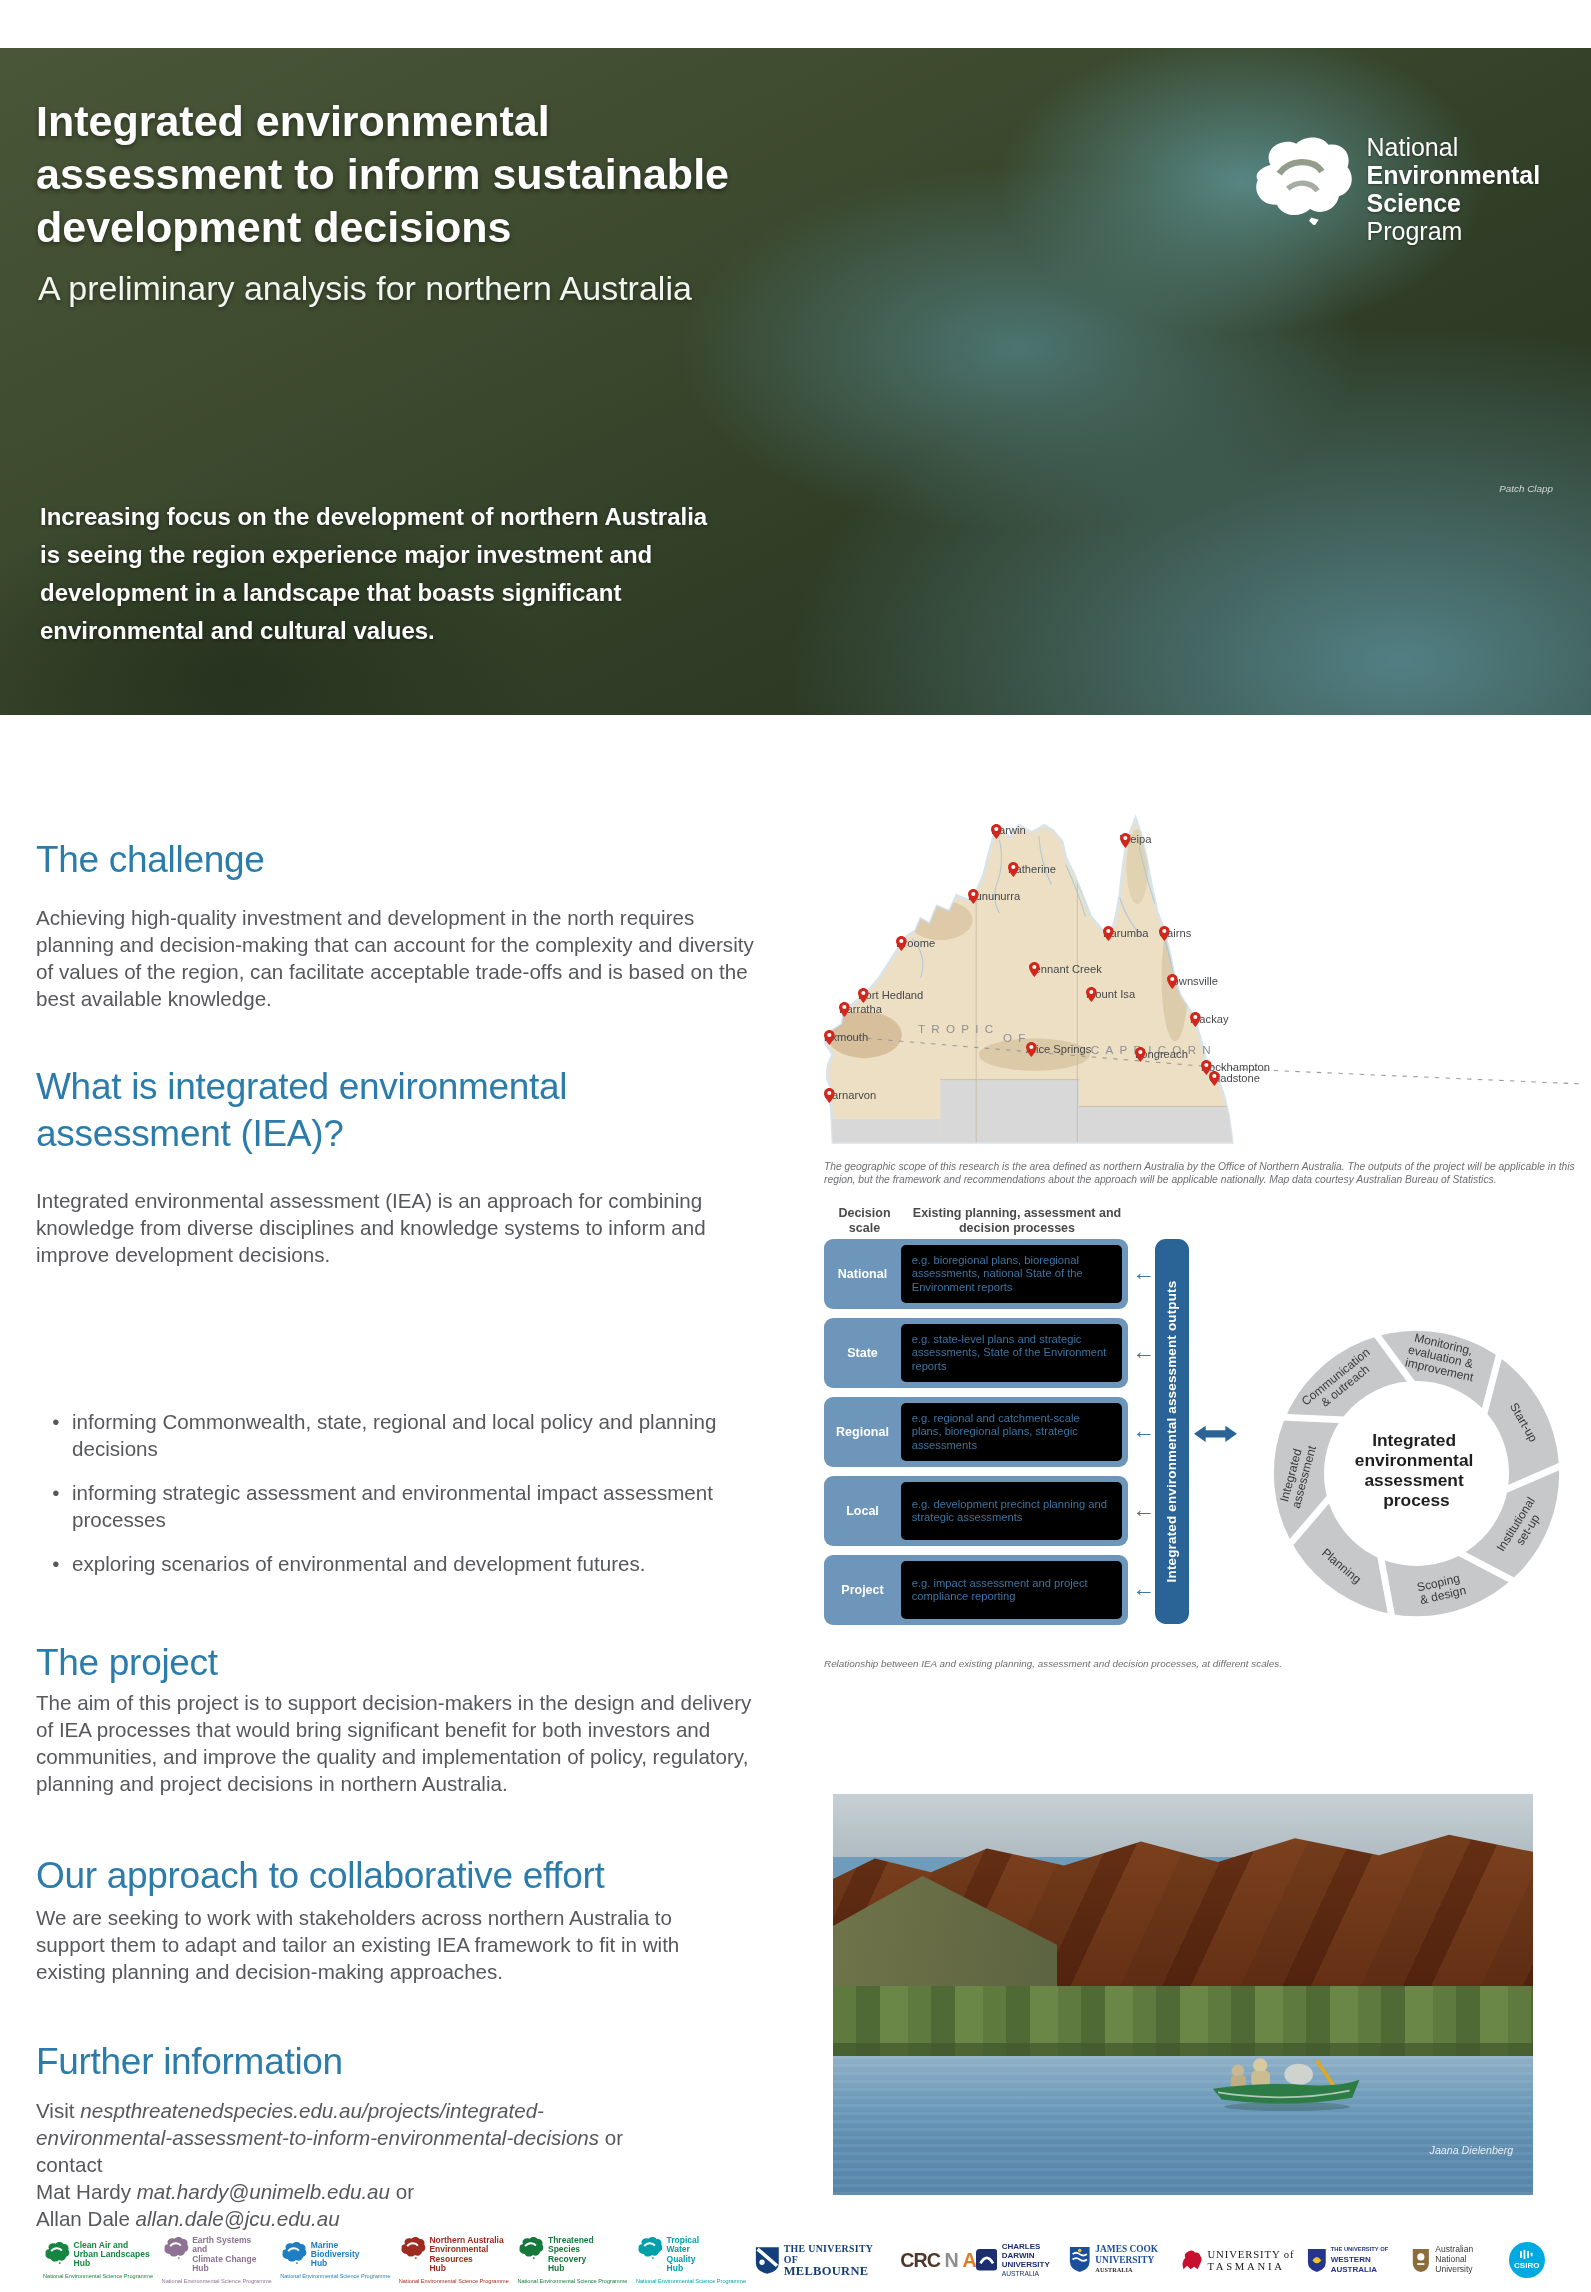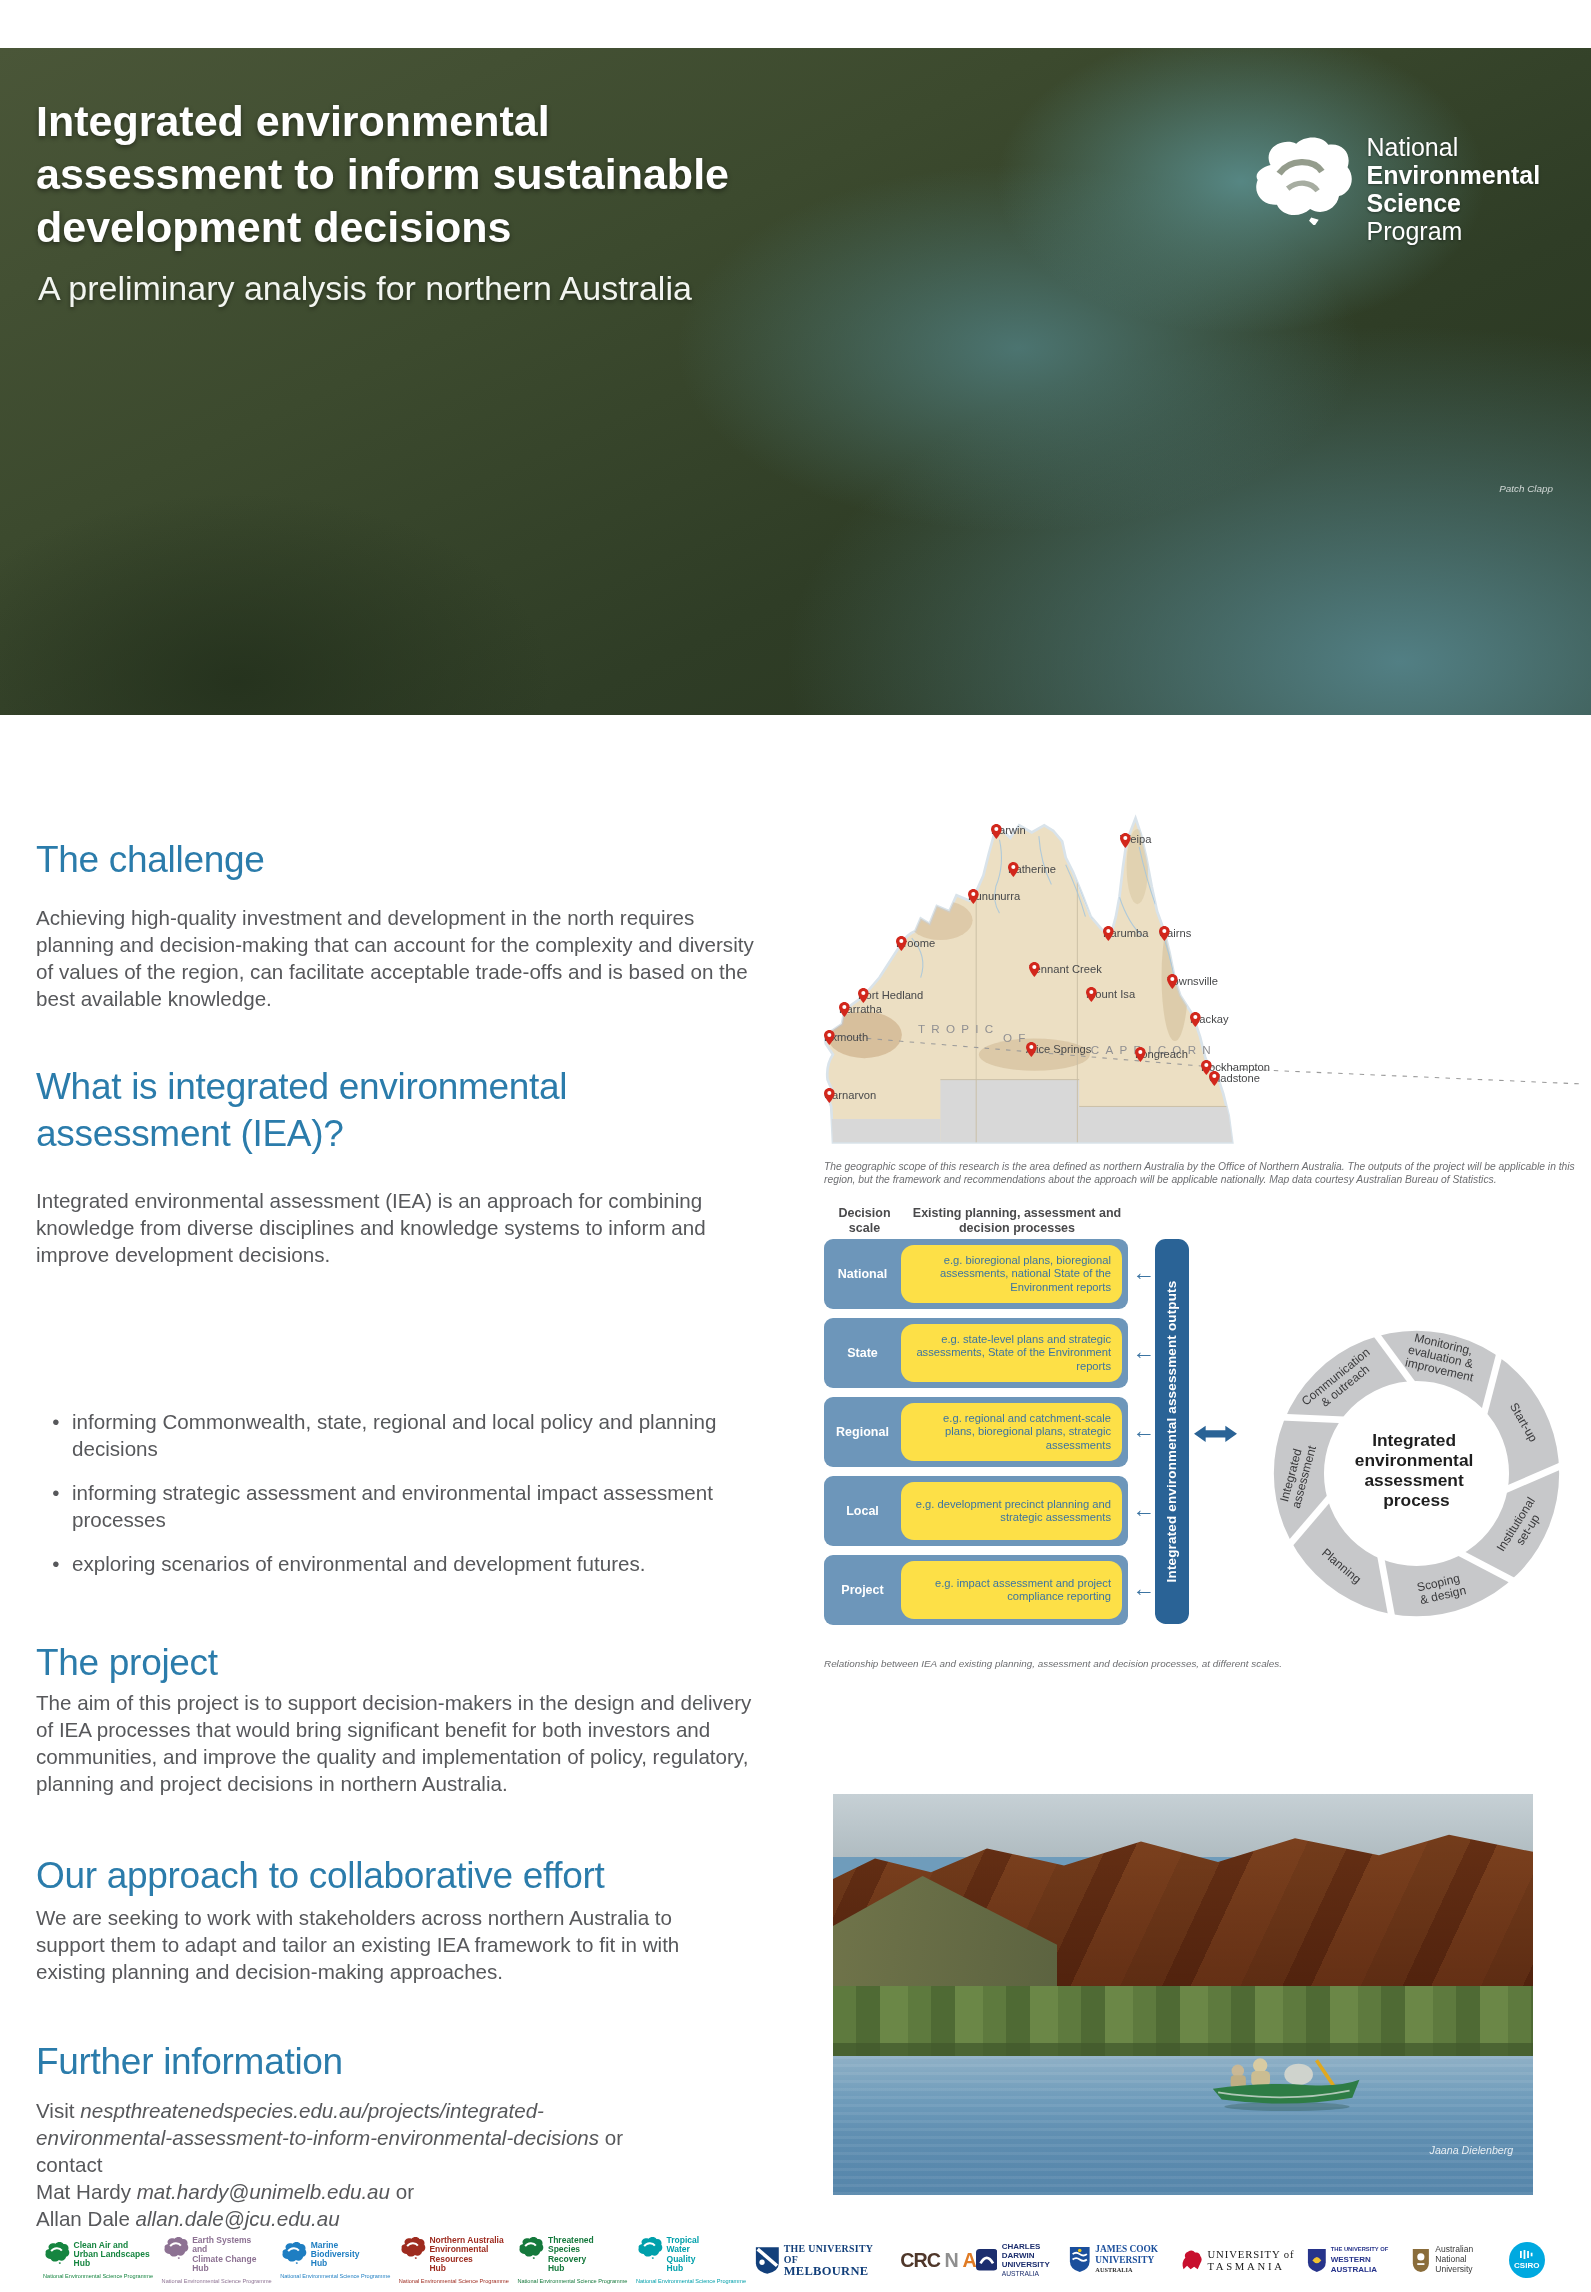--- a/index.html
+++ b/index.html
@@ -43,22 +43,22 @@
   .pin span{font-size:11.2px;color:#47484a;white-space:nowrap;padding-top:0.9px;}
   .map-caption{position:absolute;left:824px;top:1102px;width:761px;
     font-size:10.3px;line-height:13px;font-style:italic;color:#6d6e71;}
 
   
   .dg-h{position:absolute;font-size:12.5px;font-weight:bold;color:#4a4a4c;line-height:15px;text-align:center;}
   .rows{position:absolute;left:824px;top:1191px;width:304px;display:flex;flex-direction:column;gap:9px;}
   .row{position:relative;height:70px;background:#6d96ba;border-radius:9px;}
   .row .scale{position:absolute;left:0;top:0;bottom:0;width:77px;display:flex;align-items:center;justify-content:center;
     color:#fff;font-weight:bold;font-size:12.5px;}
-  .row .inner{position:absolute;left:77px;top:6.3px;right:6.3px;bottom:6.3px;background:#fde047;border-radius:13px;
-    display:flex;align-items:center;justify-content:center;text-align:right;padding:0 10.7px;
+  .row .inner{position:absolute;left:77px;top:6.3px;right:6.3px;bottom:6.3px;background:#000000;border-radius:5px;
+    display:flex;align-items:center;justify-content:center;text-align:left;padding:0 10.7px;
     font-size:11.2px;line-height:13.4px;color:#3c74a2;}
   .row .larr{position:absolute;right:-27px;top:50%;transform:translateY(-56%);font-size:23px;color:#3c74a2;}
   .vbar{position:absolute;left:1155px;top:1191px;width:34px;height:385px;background:#2a6396;border-radius:10.7px;
     display:flex;align-items:center;justify-content:center;}
   .vbar span{transform:rotate(-90deg);white-space:nowrap;color:#fff;font-weight:bold;font-size:13.4px;letter-spacing:0.2px;}
   .dbl-arrow{position:absolute;left:1194px;top:1376px;}
   .dg-caption{position:absolute;left:824px;top:1600px;width:761px;font-size:9.9px;font-style:italic;color:#6d6e71;}
 
   
   .cycle{position:absolute;left:1243px;top:1252px;}
@@ -128,20 +128,21 @@
       </svg>
       <div class="logo-text">
         <div>National</div>
         <div class="lt-bold">Environmental</div>
         <div class="lt-bold">Science</div>
         <div>Program</div>
       </div>
     </div>
 
     <span class="hero-credit">Patch Clapp</span>
+    <p class="intro left">Increasing focus on the development of northern Australia is seeing the region experience major investment and development in a landscape that boasts significant environmental and cultural values.</p>
   </div>
 
   <h2 class="h2" style="left:36px;top:788px;width:537px">The challenge</h2>
   <p class="body" style="left:36px;top:856px;width:725px">Achieving high-quality investment and development in the north requires planning and decision-making that can account for the complexity and diversity of values of the region, can facilitate acceptable trade-offs and is based on the best available knowledge.</p>
 
   <h2 class="h2" style="left:36px;top:1015px;width:627px">What is integrated environmental assessment (IEA)?</h2>
   <p class="body" style="left:36px;top:1139px;width:725px">Integrated environmental assessment (IEA) is an approach for combining knowledge from diverse disciplines and knowledge systems to inform and improve development decisions.</p>
 
   <ul class="bullets" style="left:36px;top:1360px;width:708px">
     <li>informing Commonwealth, state, regional and local policy and planning decisions</li>

